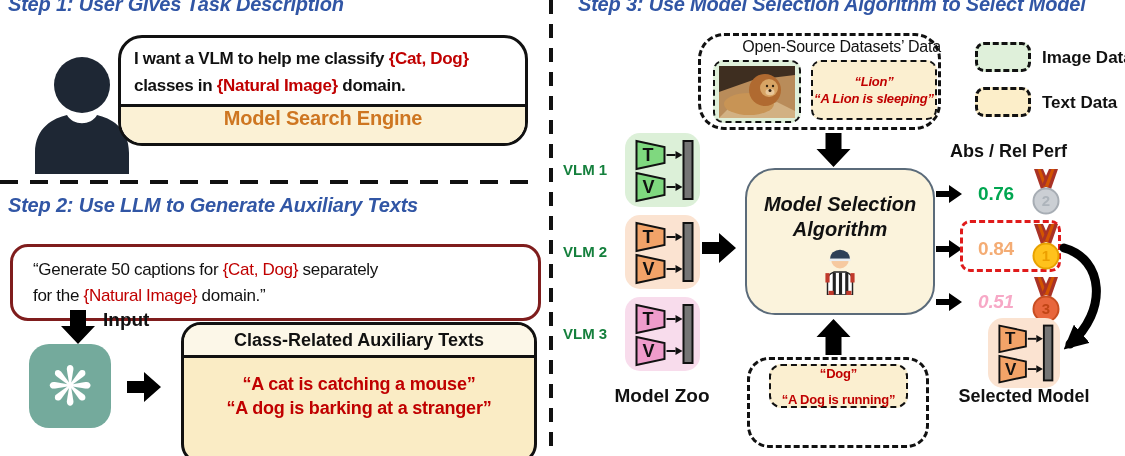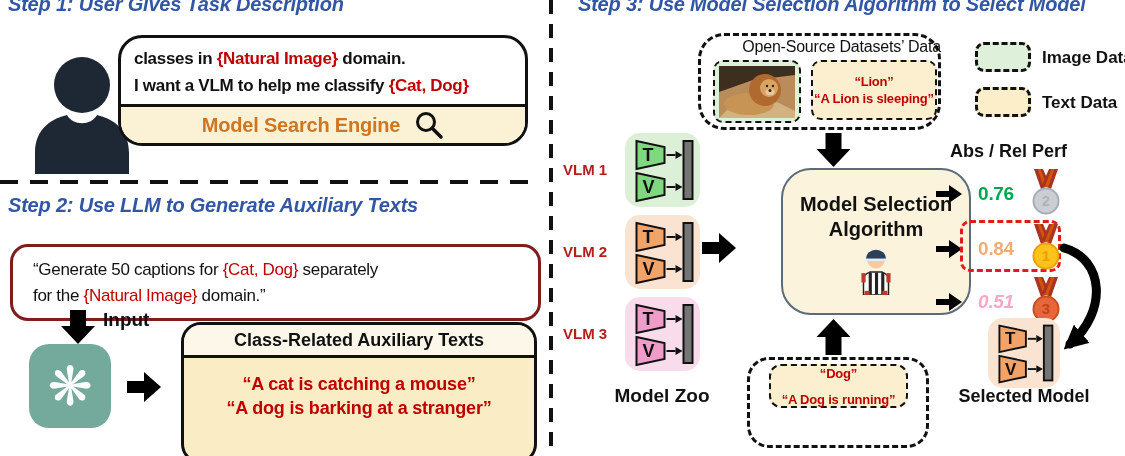--- a/index.html
+++ b/index.html
@@ -17,21 +17,21 @@
   .hdiv{position:absolute;left:0;top:180px;width:540px;height:4px;
         background:repeating-linear-gradient(90deg,#111 0 18px,transparent 18px 30px);}
 
   
   .speech-box{position:absolute;left:118px;top:35px;width:404px;height:105px;
               border:3px solid #111;border-radius:24px;overflow:hidden;background:#fff;}
   .speech-text{padding:7px 12px 0 13px;font-weight:bold;font-size:17px;line-height:27px;
                letter-spacing:-0.3px;color:#111;white-space:nowrap;}
   .red{color:#C00000;}
   .search-bar{position:absolute;left:0;bottom:0;width:100%;height:36px;background:#FBF1D5;
-              border-top:3px solid #111;display:flex;align-items:center;justify-content:center;gap:14px;}
+              border-top:3px solid #111;display:flex;align-items:center;justify-content:center;gap:14px;flex-direction:column;}
   .search-label{color:#CE7621;font-weight:bold;font-size:20px;letter-spacing:-0.2px;}
 
   
   .prompt-box{position:absolute;left:10px;top:244px;width:531px;height:77px;border:3px solid #7f1d1d;
               border-radius:18px;background:#fff;padding:10px 0 0 20px;box-sizing:border-box;
               font-weight:normal;font-size:17px;line-height:26px;letter-spacing:-0.3px;color:#111;white-space:nowrap;}
   .input-label{position:absolute;left:103px;top:309px;font-weight:bold;font-size:19px;color:#111;}
   .gpt-logo{position:absolute;left:29px;top:344px;width:82px;height:84px;border-radius:20px;
             background:#74AA9C;display:flex;align-items:center;justify-content:center;}
   .gpt-glyph{color:#fff;font-size:54px;line-height:1;}
@@ -45,40 +45,40 @@
   
   .os-box{position:absolute;left:698px;top:33px;width:243px;height:97px;border:3.5px dashed #111;
           border-radius:26px;box-sizing:border-box;}
   .os-title{position:absolute;left:698px;top:38px;width:243px;text-align:right;
             font-weight:normal;font-size:16px;color:#111;letter-spacing:-0.2px;}
   .img-data-box{position:absolute;left:713px;top:60px;width:88px;height:63px;border:2.5px dashed #111;
                 border-radius:10px;background:#DFF0DA;box-sizing:border-box;display:flex;
                 align-items:center;justify-content:center;}
   .txt-data-box{position:absolute;left:811px;top:60px;width:126px;height:60px;border:2.5px dashed #111;
                 border-radius:10px;background:#FBEFD0;box-sizing:border-box;display:flex;
-                flex-direction:column;align-items:center;justify-content:center;gap:2px;}
+                flex-direction:column;align-items:center;justify-content:center;gap:2px;font-style:italic;}
   .small-red{color:#C00000;font-weight:bold;font-size:13px;letter-spacing:-0.2px;white-space:nowrap;}
   .legend-swatch{position:absolute;width:56px;height:30px;border:3px dashed #111;border-radius:9px;box-sizing:border-box;}
   .legend-label{position:absolute;font-weight:bold;font-size:17px;color:#111;white-space:nowrap;}
 
   
   .vlm-icon{position:absolute;width:75px;height:74px;border-radius:15px;}
   .vlm-green{background:#DCF0D8;} .vlm-green .enc{fill:#7FD87F;}
   .vlm-orange{background:#FBE3D1;} .vlm-orange .enc{fill:#F2A368;}
   .vlm-pink{background:#F8DCEC;} .vlm-pink .enc{fill:#EF9CCB;}
   .enc{stroke:#111;stroke-width:2;}
   .enc-letter{font-weight:bold;font-size:18px;fill:#111;font-family:"Liberation Sans",sans-serif;}
-  .vlm-label{position:absolute;font-weight:bold;font-size:15px;color:#b91c1c;white-space:nowrap;}
+  .vlm-label{position:absolute;font-weight:bold;font-size:15px;color:#15803d;white-space:nowrap;}
   .zoo-label{position:absolute;left:612px;top:385px;width:100px;text-align:center;
              font-weight:bold;font-size:19px;color:#111;}
 
   
-  .msa-box{position:absolute;left:781px;top:168px;width:190px;height:147px;background:#FBF3DC;
+  .msa-box{position:absolute;left:745px;top:168px;width:190px;height:147px;background:#FBF3DC;
            border:2px solid #5B6B7A;border-radius:30px;box-sizing:border-box;display:flex;
-           flex-direction:column;align-items:center;justify-content:center;padding-top:4px;}
+           flex-direction:column;align-items:center;justify-content:center;padding-top:4px;font-style:italic;}
   .msa-title{font-weight:bold;font-size:20px;line-height:25px;color:#111;text-align:center;}
 
   
   .perf-header{position:absolute;left:950px;top:141px;width:160px;font-weight:bold;font-size:18px;color:#111;}
   .perf-val{position:absolute;width:52px;text-align:center;font-weight:bold;font-size:19px;letter-spacing:-0.3px;}
   .val-green{color:#00A650;} .val-orange{color:#F4AC74;} .val-pink{color:#F7A8C6;}
   .medal{position:absolute;width:36px;height:46px;}
   .medal-silver .disc{fill:#CBCfD4;stroke:#A7ADB4;} .medal-silver .rank{fill:#ADB4BB;}
   .medal-gold .disc{fill:#FFC21C;stroke:#E8A200;} .medal-gold .rank{fill:#EC9F00;}
   .medal-bronze .disc{fill:#E8663C;stroke:#C84E22;} .medal-bronze .rank{fill:#C04515;}
@@ -111,22 +111,22 @@
 
   <div class="step-title" style="left:8px;top:-7px;">Step 1: User Gives Task Description</div>
 
   <svg class="abs" style="left:26px;top:52px;" width="112" height="122" viewBox="0 0 112 122">
     <circle cx="56" cy="33" r="28" fill="#1E2734"></circle>
     <path d="M9,122 L9,101 C9,75 28,66 41,63 C47,74 65,74 71,63 C84,66 103,75 103,101 L103,122 Z" fill="#1E2734"></path>
   </svg>
 
   <div class="speech-box">
     <div class="speech-text">
+      <div><span>I want a VLM to help me classify </span><span class="red">{Cat, Dog}</span></div>
       <div><span>classes in </span><span class="red">{Natural Image}</span><span> domain.</span></div>
-      <div><span>I want a VLM to help me classify </span><span class="red">{Cat, Dog}</span></div>
     </div>
     <div class="search-bar">
       <span class="search-label">Model Search Engine</span>
       <svg width="30" height="30" viewBox="0 0 30 30">
         <circle cx="12" cy="12" r="8.5" fill="none" stroke="#111" stroke-width="3"></circle>
         <line x1="18.5" y1="18.5" x2="27" y2="27" stroke="#111" stroke-width="3.5" stroke-linecap="round"></line>
       </svg>
     </div>
   </div>
 

